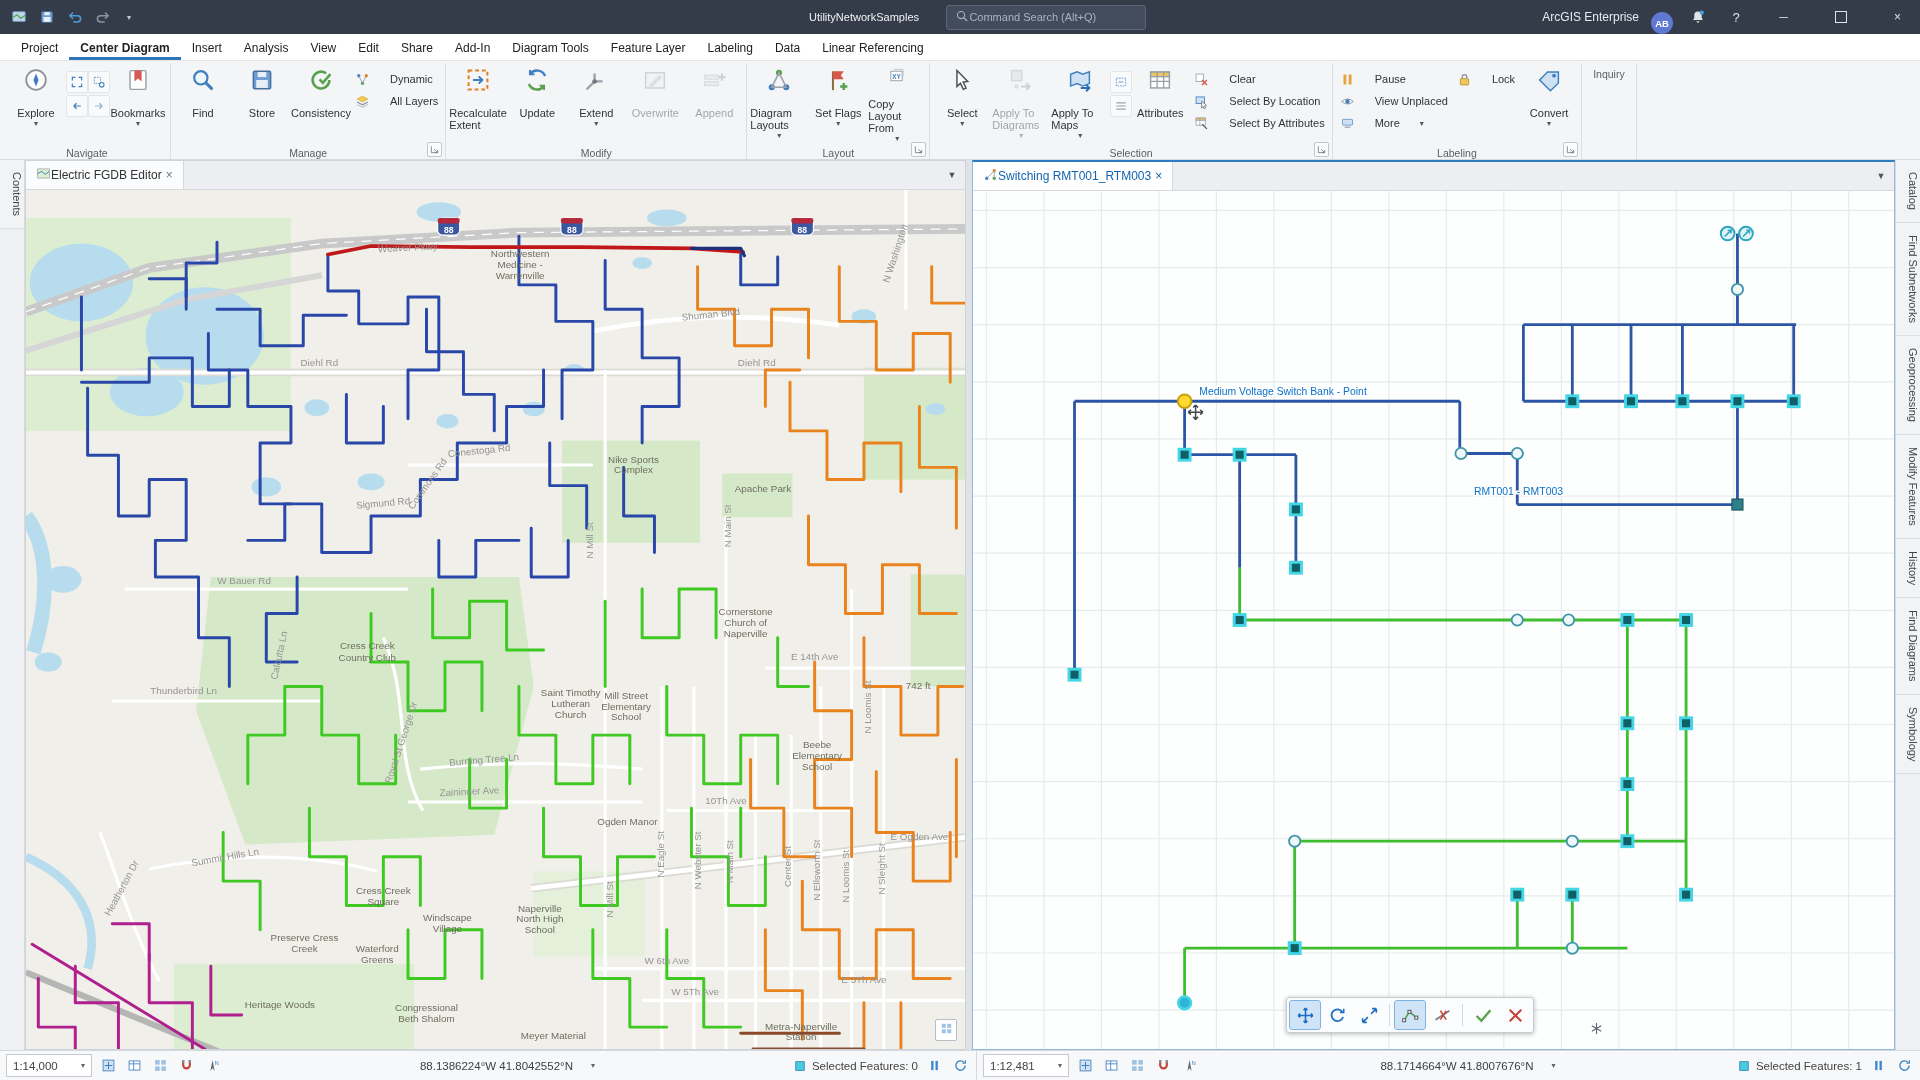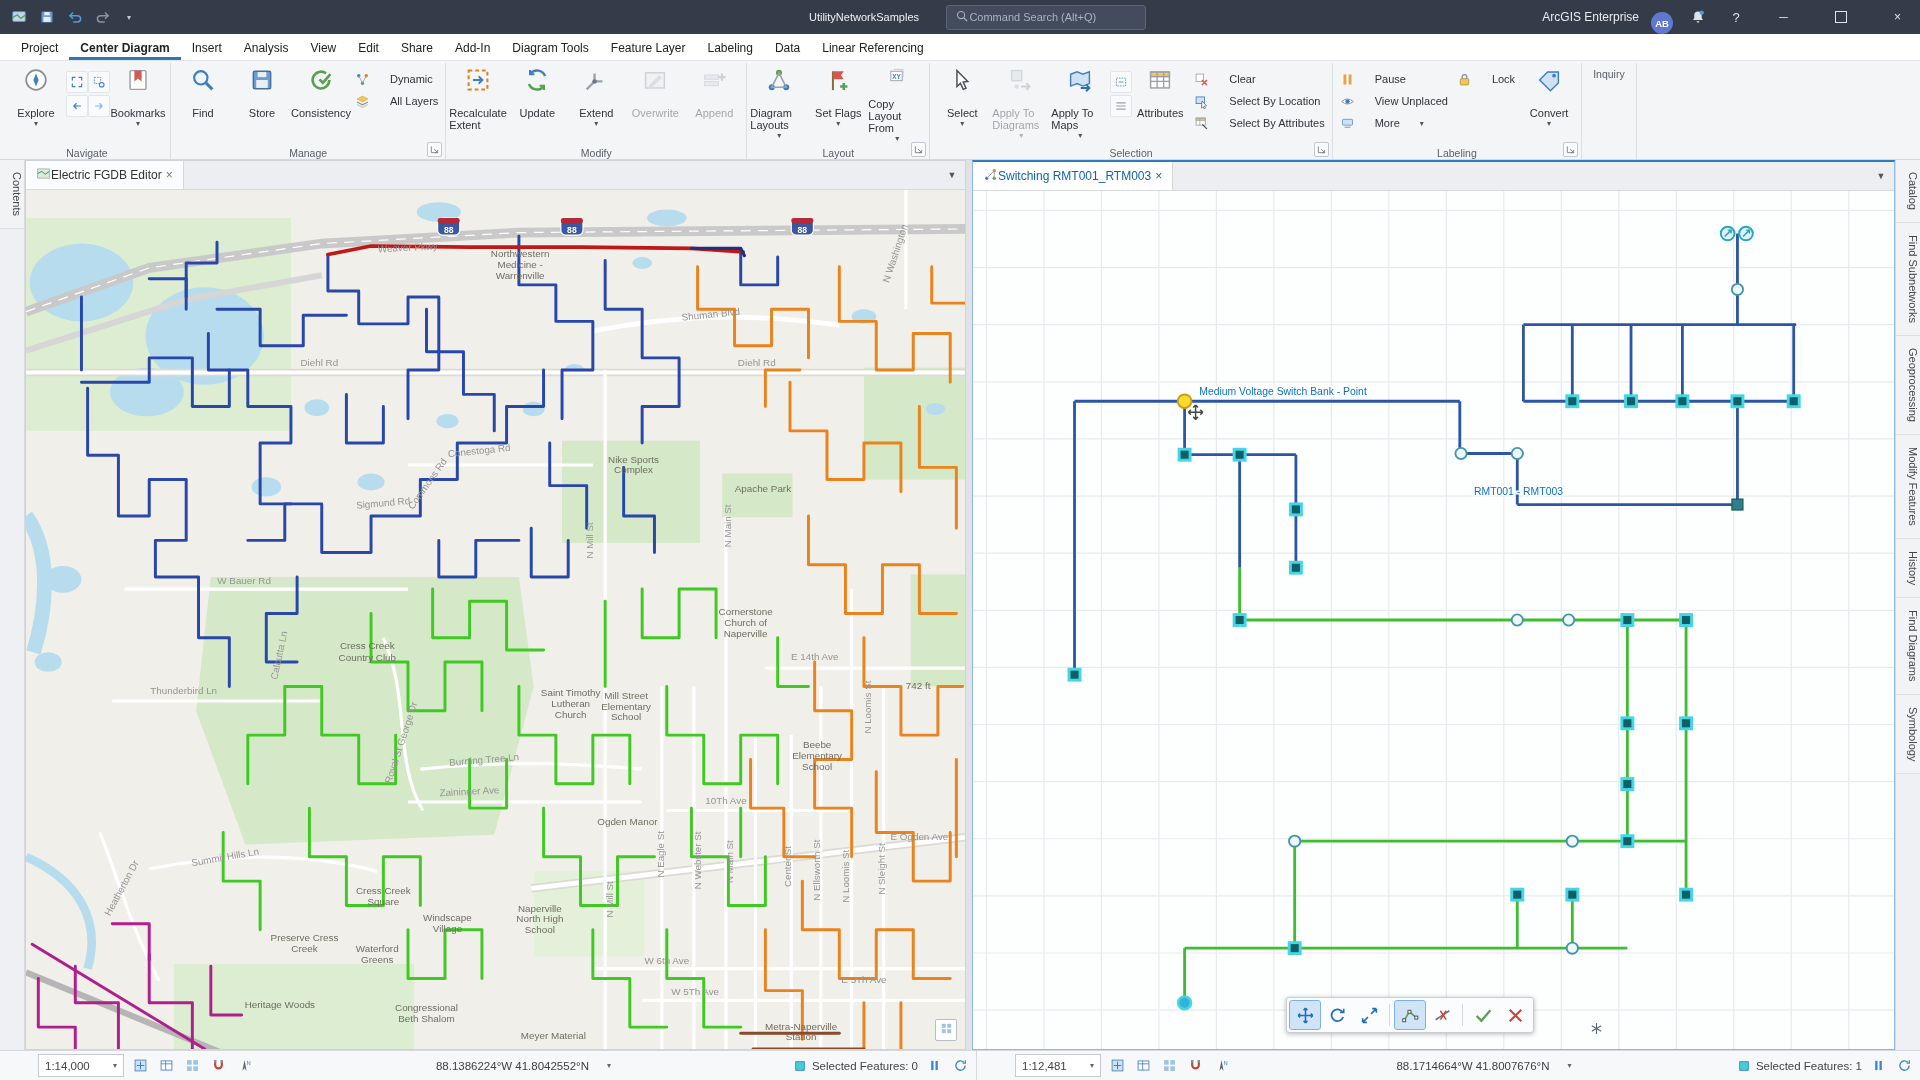--- a/index.html
+++ b/index.html
@@ -62,21 +62,21 @@
   #edit-toolbar{position:absolute;left:34%;bottom:16px;background:#fbfcfd;border:1px solid #c9cdd2;border-radius:3px;box-shadow:0 1px 5px rgba(0,0,0,.28);display:flex;align-items:center;padding:3px;gap:2px;}
   .etool{width:30px;height:28px;display:flex;align-items:center;justify-content:center;border-radius:2px;}
   .etool.active{background:#cfe4f7;outline:1px solid #7fb2e0;}
   .esep{width:1px;height:22px;background:#d5d8dc;margin:0 3px;}
   #diagram-options{position:absolute;left:66.5%;bottom:8px;width:22px;height:22px;display:flex;align-items:center;justify-content:center;}
   
   #statusrow{height:29px;display:flex;background:#f7f8f9;border-top:1px solid #d5d8dc;flex:0 0 auto;font-size:11.5px;color:#444;}
   .statusbar{display:flex;align-items:center;padding:0 6px;gap:7px;min-width:0;}
   #status-left{width:964px;border-right:1px solid #d5d8dc;flex:0 0 auto;}
   #status-right{flex:1;}
-  .scale-box{display:flex;align-items:center;gap:6px;background:#fff;border:1px solid #c6cad0;padding:1px 6px;height:19px;min-width:72px;justify-content:space-between;white-space:nowrap;margin-left:32px;}
+  .scale-box{display:flex;align-items:center;gap:6px;background:#fff;border:1px solid #c6cad0;padding:1px 6px;height:19px;min-width:72px;justify-content:space-between;white-space:nowrap;}
   .sb-chev{font-size:8px;color:#666;}
   .sb-spacer{flex:1;}
   .coords{display:flex;align-items:center;gap:18px;white-space:nowrap;color:#3c3f44;}
   .selgrp{display:flex;align-items:center;gap:5px;white-space:nowrap;}
   .sb-ico{width:19px;height:19px;display:flex;align-items:center;justify-content:center;}
 </style>
 </head>
 <body>
 
 <div id="app">

